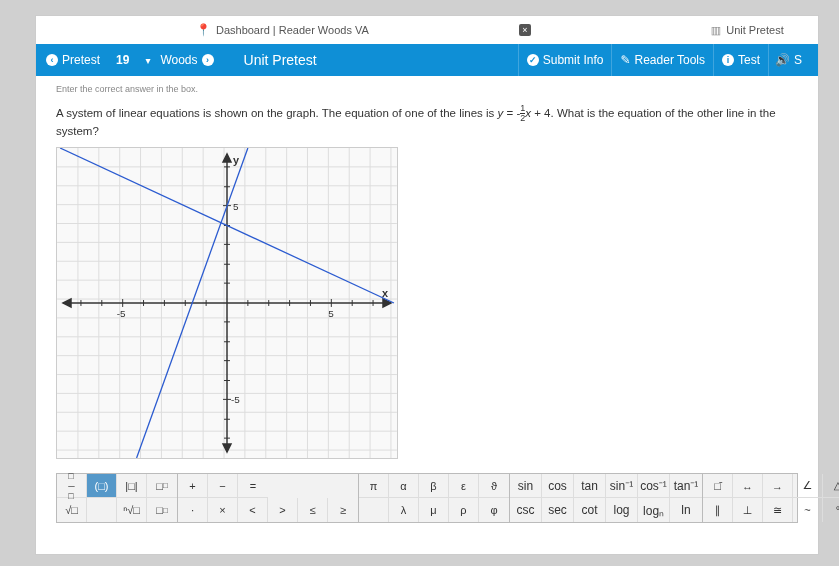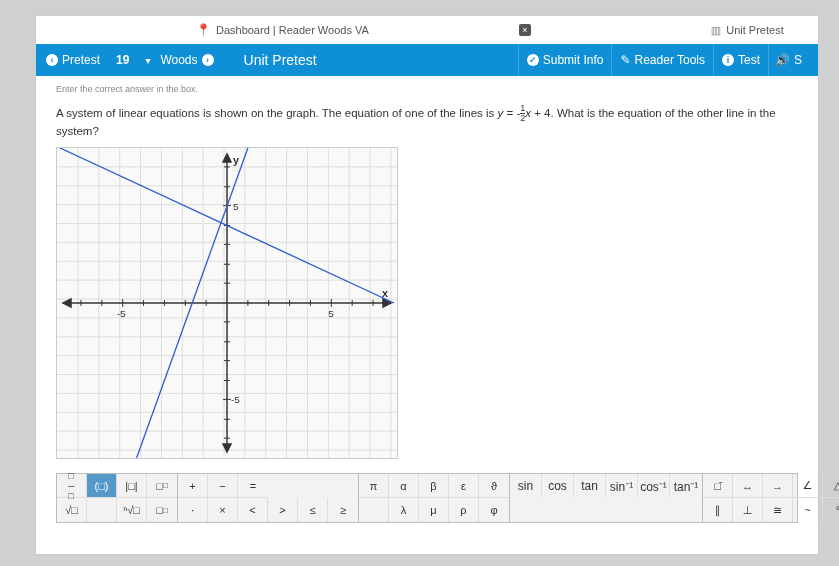--- a/index.html
+++ b/index.html
@@ -235,20 +235,28 @@
       </div>
       <div class="tgroup">
         <div class="trow">
           <div class="tcell wide">sin</div>
           <div class="tcell wide">cos</div>
           <div class="tcell wide">tan</div>
           <div class="tcell wide">sin⁻¹</div>
           <div class="tcell wide">cos⁻¹</div>
           <div class="tcell wide">tan⁻¹</div>
         </div>
+        <div class="trow">
+          <div class="tcell wide">csc</div>
+          <div class="tcell wide">sec</div>
+          <div class="tcell wide">cot</div>
+          <div class="tcell wide">log</div>
+          <div class="tcell wide">logₙ</div>
+          <div class="tcell wide">ln</div>
+        </div>
       </div>
       <div class="tgroup">
         <div class="trow">
           <div class="tcell">□̄</div>
           <div class="tcell">↔</div>
           <div class="tcell">→</div>
           <div class="tcell">∠</div>
           <div class="tcell">△</div>
 
         </div>

